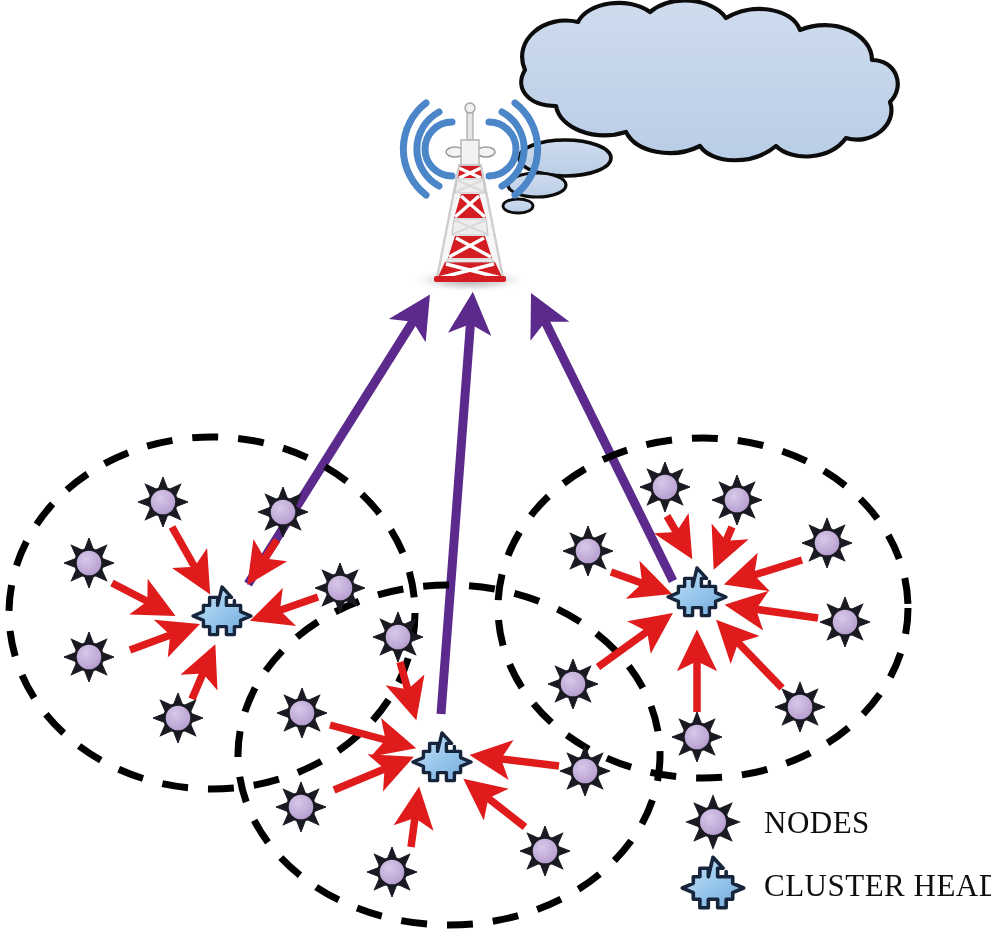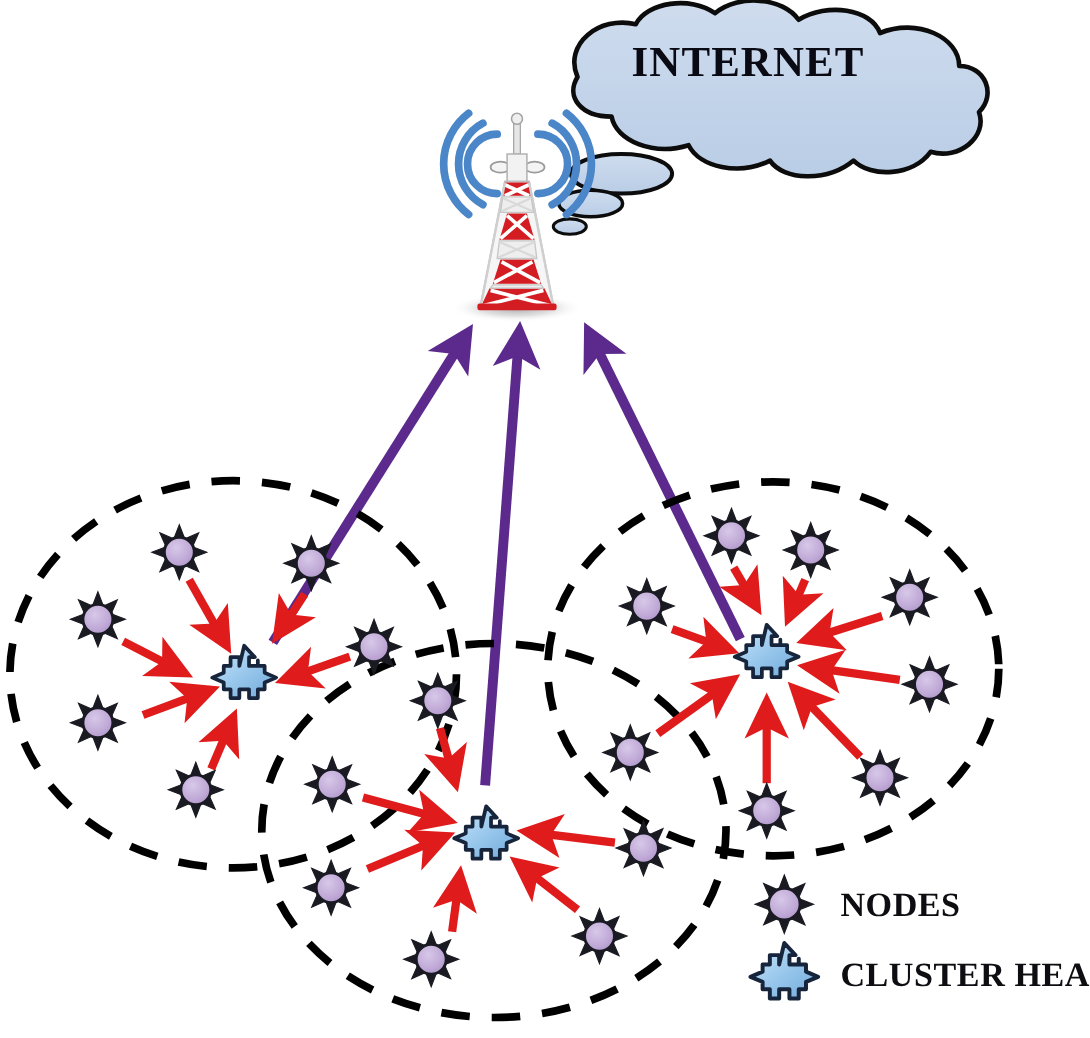--- a/index.html
+++ b/index.html
@@ -3,21 +3,21 @@
 <meta charset="utf-8">
 <style>
   html,body{margin:0;padding:0;background:#ffffff;}
   body{width:991px;height:944px;overflow:hidden;
        font-family:"Liberation Serif",serif;}
   #stage{position:relative;width:991px;height:944px;background:#fff;}
   #scene{position:absolute;left:0;top:0;width:991px;height:944px;}
   .legend-label{
      position:absolute;
      font-family:"Liberation Serif",serif;
-     font-weight:bold;
+     font-weight:normal;
      color:#0d0d12;
      letter-spacing:0.5px;
      white-space:nowrap;
   }
   #legend-nodes-label{left:764px;top:805px;font-size:31px;}
   #legend-ch-label{left:764px;top:868px;font-size:31px;}
   #internet-label{
      position:absolute;left:560px;top:34px;width:240px;
      text-align:center;font-size:39px;font-weight:bold;
      color:#0a0a14;letter-spacing:1px;
@@ -236,19 +236,18 @@
       </g>
       <use href="#chSym" transform="translate(442,762)"></use>
     </g>
 
     <g>
       <use href="#nodeSym" transform="translate(713,822) scale(1.06)"></use>
       <use href="#chSym" transform="translate(713,888) scale(1.06)"></use>
     </g>
   </svg>
 
-  <div id="internet-label">INTERNET</div>
 
   <div class="legend-label" id="legend-nodes-label">NODES</div>
 
   <div class="legend-label" id="legend-ch-label">CLUSTER HEAD</div>
 
 </div>
 
 </body></html>

